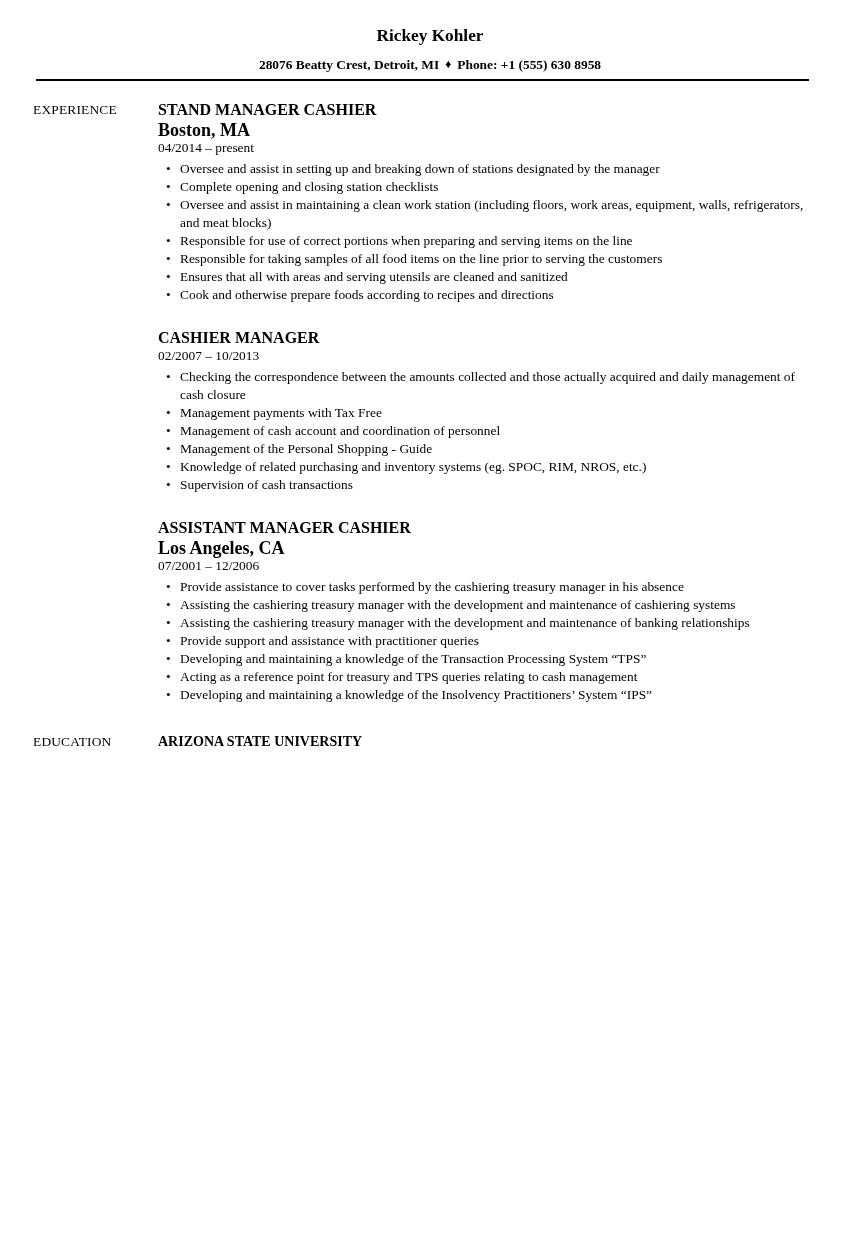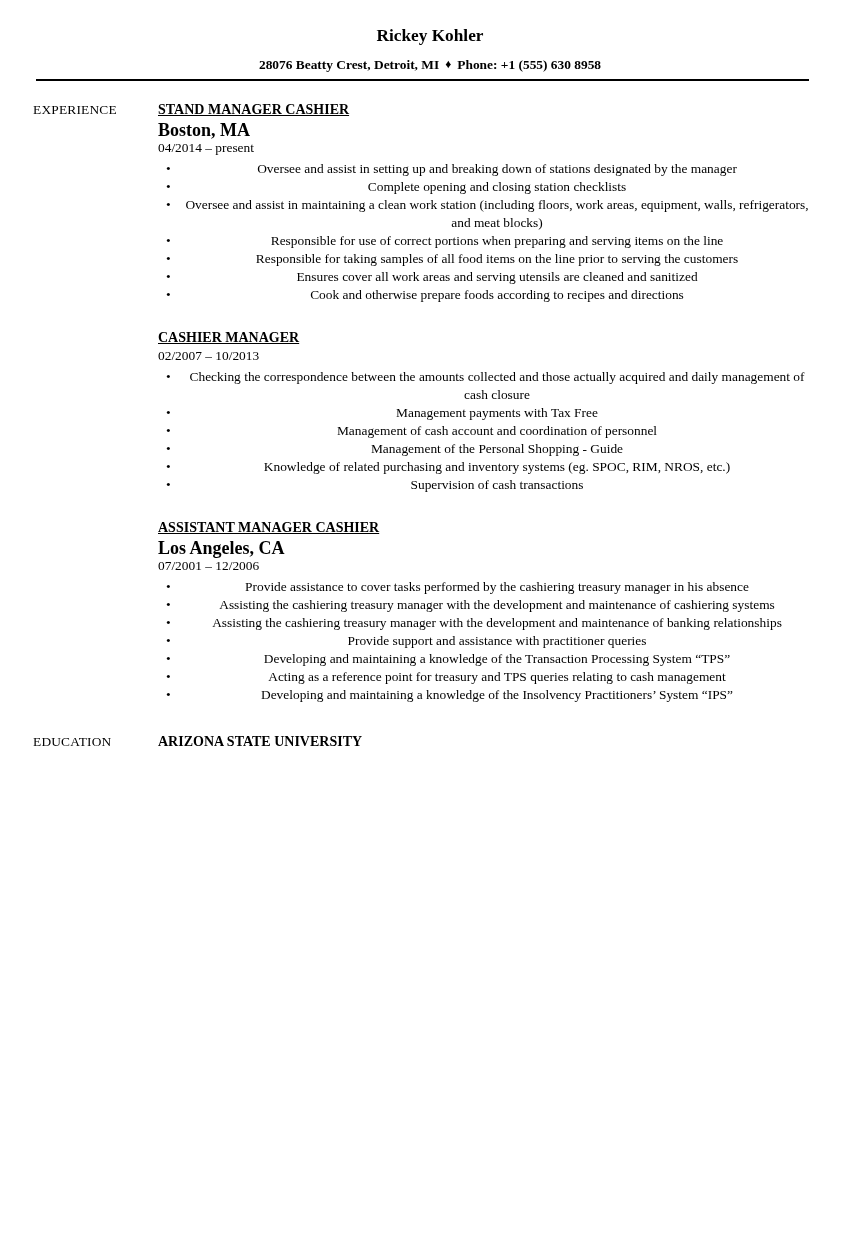--- a/index.html
+++ b/index.html
@@ -51,42 +51,40 @@
     flex-shrink: 0;
     font-size: 13.4px;
     font-weight: normal;
     line-height: 18px;
     letter-spacing: 0.2px;
   }
   .content-col { flex: 1; min-width: 0; }
   
   .job + .job { margin-top: 25px; }
   .job-title {
-    font-size: 14px;
+    font-size: 16px;
     font-weight: bold;
     line-height: 18px;
-    text-decoration: underline;
   }
   .job-location {
     font-size: 18px;
     font-weight: bold;
     line-height: 17px;
     margin-top: 3px;
   }
   .job-dates {
     font-size: 13.4px;
     line-height: 16px;
     margin-top: 1px;
   }
   ul.bullets {
     list-style: none;
     margin: 4px 0 0 0;
     padding: 0;
     font-size: 13.4px;
-    text-align: center;
   }
   ul.bullets li {
     position: relative;
     padding-left: 22px;
     line-height: 18px;
   }
   ul.bullets li::before {
     content: "\2022";
     position: absolute;
     left: 8px;
@@ -119,21 +117,21 @@
       <div class="job">
         <div class="job-title">STAND MANAGER CASHIER</div>
         <div class="job-location">Boston, MA</div>
         <div class="job-dates">04/2014 – present</div>
         <ul class="bullets">
           <li>Oversee and assist in setting up and breaking down of stations designated by the manager</li>
           <li>Complete opening and closing station checklists</li>
           <li>Oversee and assist in maintaining a clean work station (including floors, work areas, equipment, walls, refrigerators, and meat blocks)</li>
           <li>Responsible for use of correct portions when preparing and serving items on the line</li>
           <li>Responsible for taking samples of all food items on the line prior to serving the customers</li>
-          <li>Ensures cover all work areas and serving utensils are cleaned and sanitized</li>
+          <li>Ensures that all with areas and serving utensils are cleaned and sanitized</li>
           <li>Cook and otherwise prepare foods according to recipes and directions</li>
         </ul>
       </div>
 
       <div class="job">
         <div class="job-title">CASHIER MANAGER</div>
         <div class="job-dates">02/2007 – 10/2013</div>
         <ul class="bullets">
           <li>Checking the correspondence between the amounts collected and those actually acquired and daily management of cash closure</li>
           <li>Management payments with Tax Free</li>

